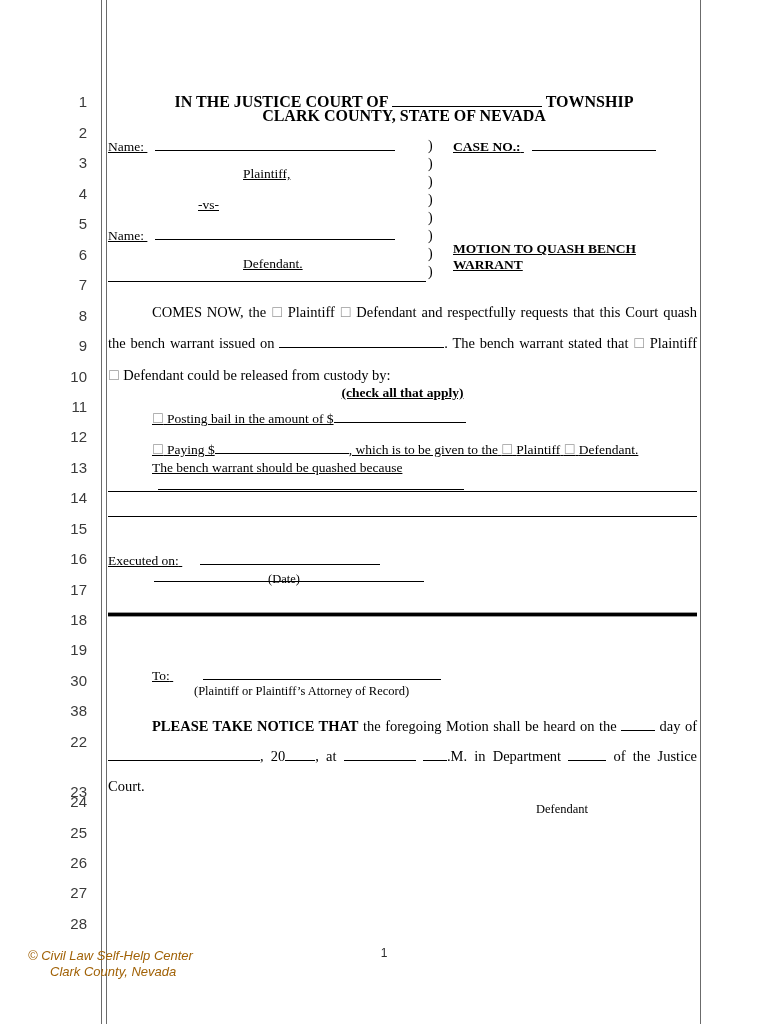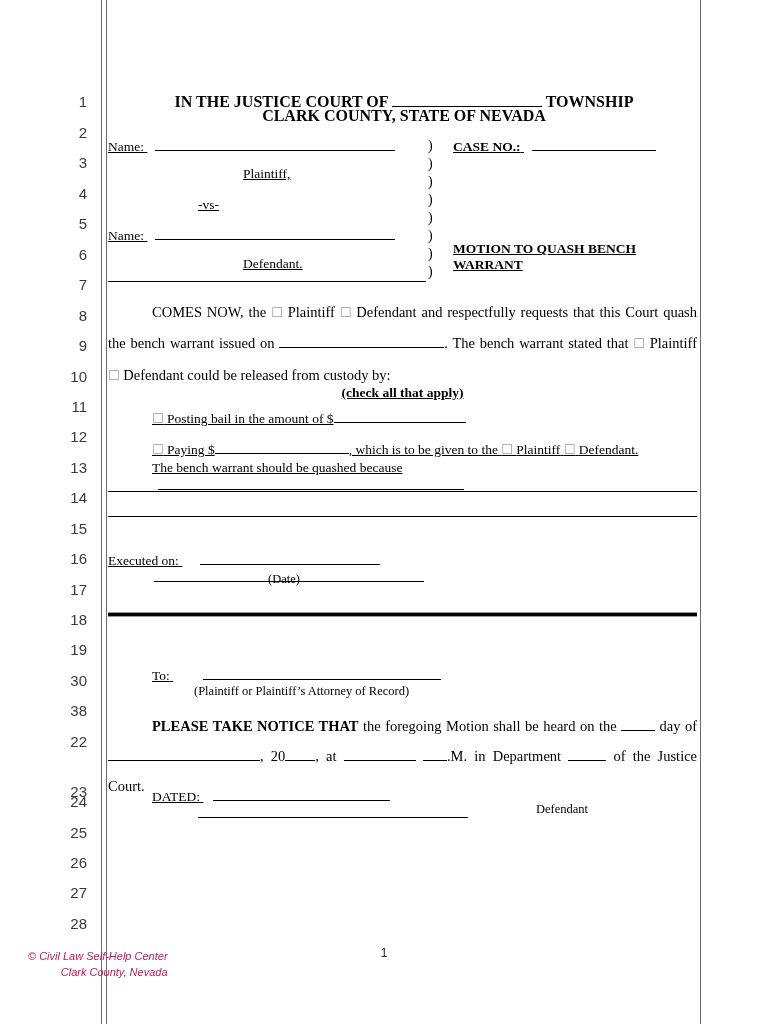--- a/index.html
+++ b/index.html
@@ -123,25 +123,25 @@
     font-size: 13px;
   }
 
   
   #footer-left {
     position: absolute;
     left: 28px;
     top: 948px;
     font-family: "Liberation Sans", "DejaVu Sans", sans-serif;
     font-style: italic;
-    font-size: 11px;
-    color: #be185d;
+    font-size: 13px;
+    color: #a16207;
     line-height: 16px;
   }
-  #footer-left .ln2 { padding-left: 22px; display: block; text-align: right; }
+  #footer-left .ln2 { padding-left: 22px; display: block; }
   #page-number {
     position: absolute;
     left: 0; top: 946px;
     width: 768px;
     text-align: center;
     font-family: "Liberation Sans", "DejaVu Sans", sans-serif;
     font-size: 12px;
     color: #2b2b2b;
   }
 </style>
@@ -287,25 +287,20 @@
       <span>the foregoing Motion shall be heard on the</span>
       <span class="fill" style="width:34px"></span>
       <span>day of</span>
       <span class="fill" style="width:152px"></span><span>, 20</span><span class="fill" style="width:30px"></span><span>, at</span>
       <span class="fill" style="width:72px"></span>
       <span class="fill" style="width:24px"></span><span>.M. in Department</span>
       <span class="fill" style="width:38px"></span>
       <span>of the Justice Court.</span>
     </div>
 
-    <div class="blk t13" style="top:787px;left:44px;width:545px">
-      <span>DATED:</span>
-      <span class="fill" style="width:177px;margin-left:10px"></span>
-      <span class="fill" style="width:270px;margin-left:46px"></span>
-    </div>
     <div class="blk t12 ctr" style="top:802px;left:319px;width:270px">Defendant</div>
 
   </div>
 
   <div id="footer-left">
     <span>© Civil Law Self-Help Center</span>
     <span class="ln2">Clark County, Nevada</span>
   </div>
   <div id="page-number">1</div>
 

